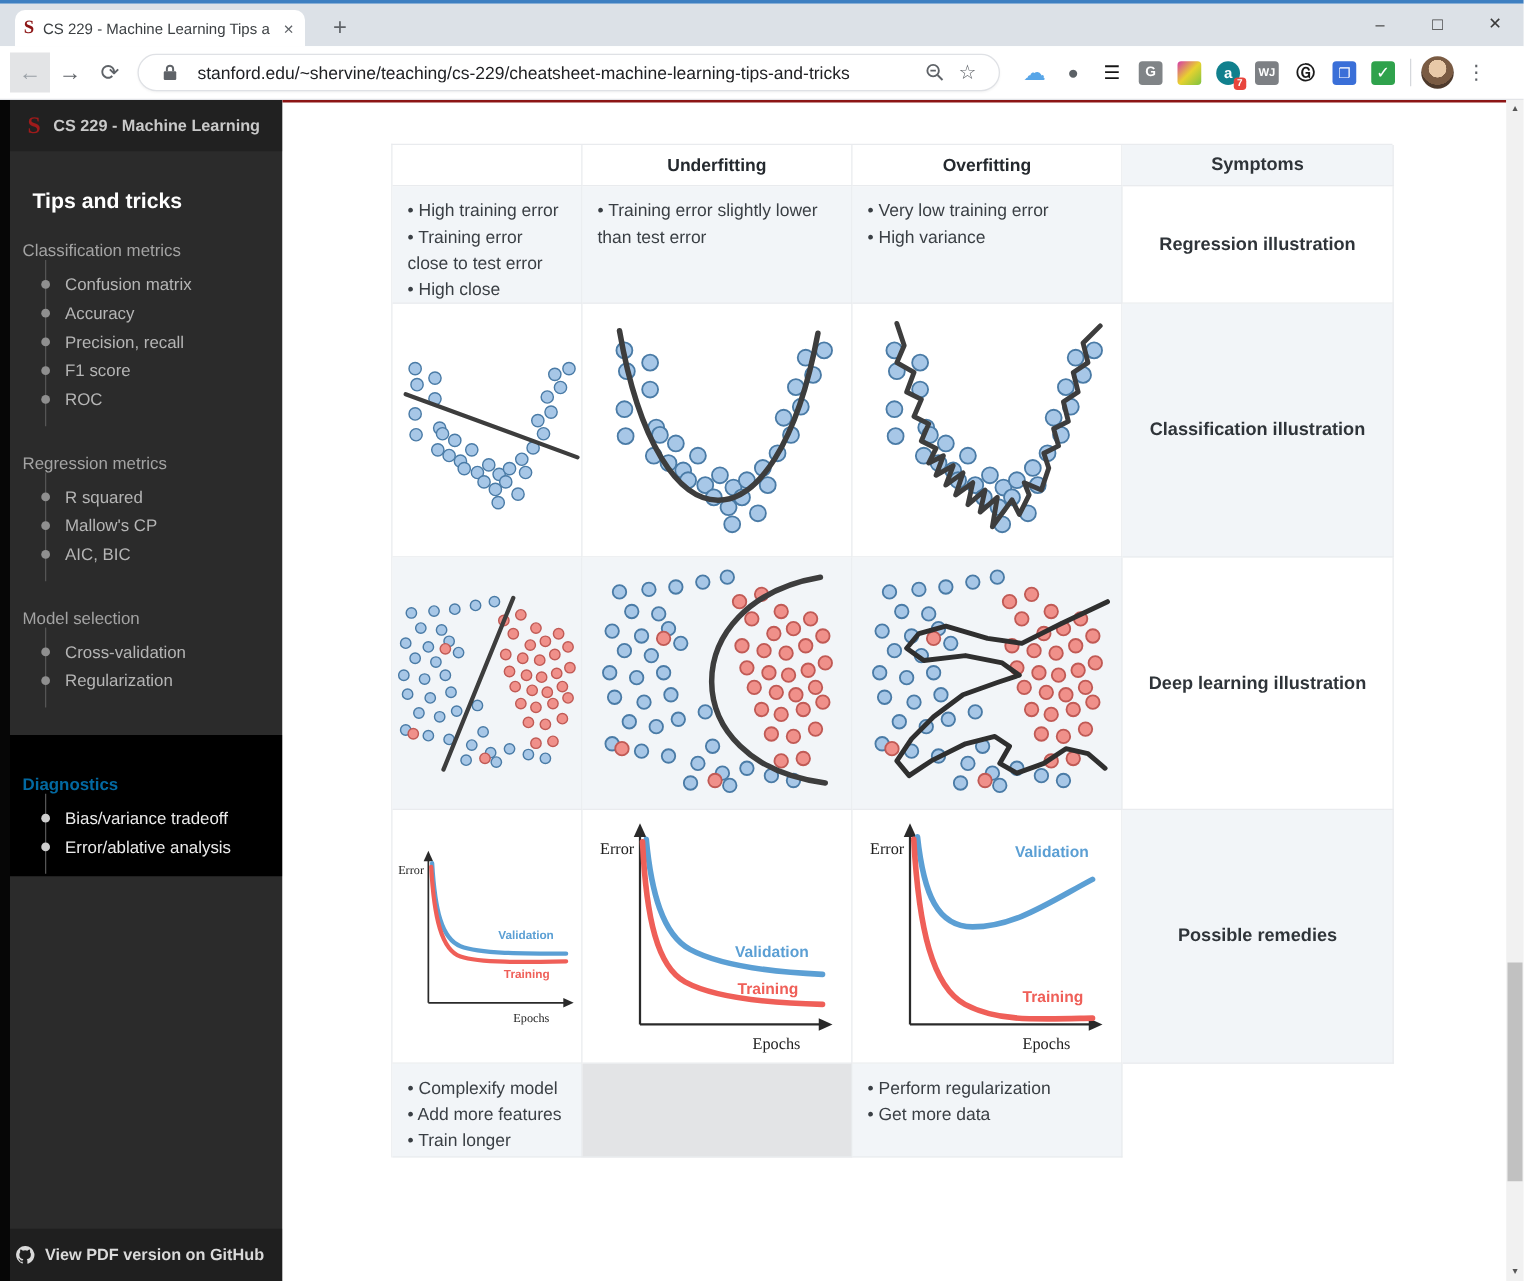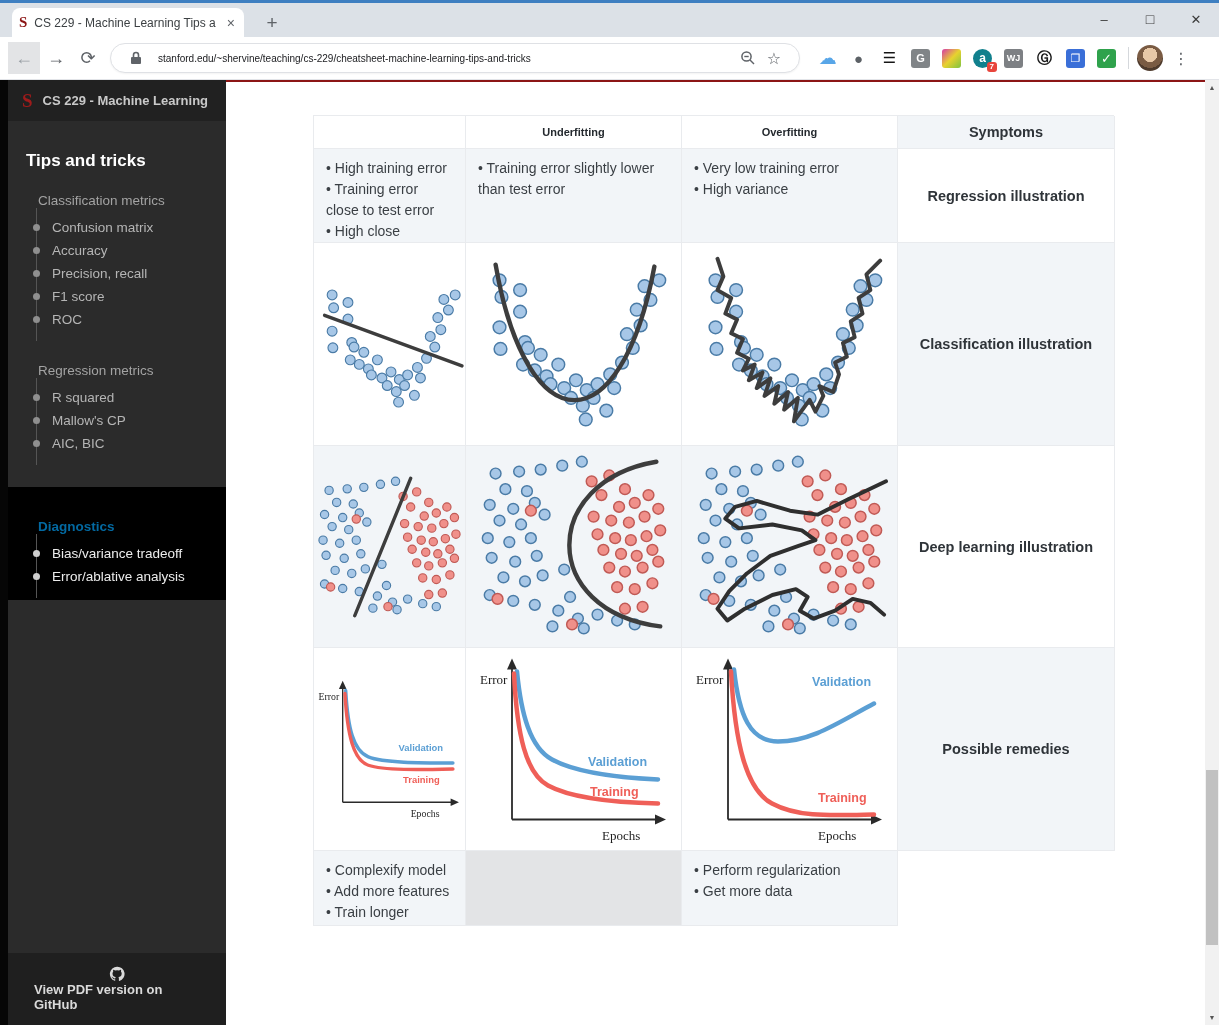--- a/index.html
+++ b/index.html
@@ -23,21 +23,21 @@
   .winbtn.max { font-size:14px; }
 
   .toolbar { position:absolute; top:37px; left:0; right:0; height:43px; background:#fff;
              display:flex; align-items:center; padding:0 8px; border-bottom:1px solid #e2e4e8; }
   .navbtn { width:32px; height:32px; display:flex; align-items:center; justify-content:center;
             font-size:18px; color:#5f6368; }
   .navbtn.disabled { color:#9aa0a6; }
   .omnibox { display:flex; align-items:center; width:690px; height:30px; margin-left:6px;
              background:#fff; border:1px solid #dfe1e5; border-radius:16px; padding:0 12px;
              box-shadow:0 1px 2px rgba(0,0,0,.05); }
-  .url { flex:1; font-size:10px; color:#202124; white-space:nowrap; overflow:hidden; margin-left:9px; }
+  .url { flex:1; font-size:14px; color:#202124; white-space:nowrap; overflow:hidden; margin-left:9px; }
   .obox-ic { display:flex; align-items:center; justify-content:center; width:26px; color:#5f6368; }
   .star { font-size:16px; }
   .extrow { display:flex; align-items:center; margin-left:12px; }
   .ext { position:relative; width:27px; height:24px; display:flex; align-items:center; justify-content:center;
          font-size:13px; margin:0 2px; }
   .glyphbox { display:flex; align-items:center; justify-content:center; border-radius:3px;
               width:19px; height:19px; font-weight:bold; font-size:11px; }
   .ext-cloud { color:#58a6e8; font-size:18px; }
   .ext-circle { color:#5c6166; font-size:15px; }
   .ext-layers { color:#151515; font-size:15px; }
@@ -57,47 +57,47 @@
 
   
   .sidebar { position:absolute; top:80px; left:0; bottom:0; width:226px; background:#2b2b2b;
              border-left:8px solid #060606; overflow:hidden; }
   .sb-header { display:flex; align-items:center; background:#212121; padding:11px 14px; }
   .sb-logo { font-family:"Liberation Serif",serif; font-weight:bold; color:#9e1b1b; font-size:19px;
              margin-right:10px; line-height:1; }
   .sb-title { color:#c9c9c9; font-size:13px; font-weight:bold; }
   .sb-heading { color:#fff; font-size:17px; font-weight:bold; margin:30px 0 8px 18px; }
   .section { margin-top:20px; padding-top:2px; }
-  .section-label { color:#a3a3a3; font-size:13.5px; padding-left:30px; }
+  .section-label { color:#a3a3a3; font-size:13.5px; padding-left:10px; }
   .items { margin-left:28px; border-left:1px solid #555; padding:8px 0 10px; }
   .nav-item { position:relative; padding:4px 4px 4px 15px; color:#b5b5b5; font-size:13.5px; }
   .nav-item::before { content:""; position:absolute; left:-4.5px; top:50%; margin-top:-3.5px;
                       width:7px; height:7px; border-radius:50%; background:#8f8f8f; }
   .section.active { background:#000; margin-top:22px; padding:8px 0 2px; }
   .section.active .section-label { color:#0369a1; font-weight:bold;margin-top:24px; }
   .section.active .nav-item { color:#ececec; }
   .section.active .nav-item::before { background:#cfcfcf; }
   .sb-footer { position:absolute; left:0; right:0; bottom:0; background:#1f1f1f;
-               padding:13px 18px; display:flex; align-items:center;flex-direction:column; }
+               padding:13px 4px; display:flex; align-items:flex-start; }
   .sb-footer span.txt { color:#dadada; font-size:13px; font-weight:bold; margin-left:8px; }
 
   .main { position:absolute; top:80px; left:226px; right:14px; bottom:0; background:#fff;
           border-top:2px solid #8C1515; overflow:hidden; }
   .intro { width:800px; margin:26px 0 0 87px; font-size:14.5px; line-height:21px; color:#2d2d2d; }
   .intro .marker { color:#8C1515; font-weight:bold; }
   .intro .ititle { color:#8C1515; font-weight:bold; }
 
   
   .btable { width:801px; margin:33px 0 0 87px; display:grid;
             grid-template-columns:152px 216px 216px 217px;
             grid-template-rows:33px 94px 203px 202px 203px 75px;
             border-top:1px solid #e9ebee; border-left:1px solid #e9ebee; }
   .cell { border-right:1px solid #e9ebee; border-bottom:1px solid #e9ebee; overflow:hidden; }
   .c-head { display:flex; align-items:center; justify-content:center; font-weight:bold;
-            font-size:11px; color:#24292e; }
+            font-size:14px; color:#24292e; }
   .c-label { display:flex; align-items:center; justify-content:center; text-align:right;
              font-weight:bold; font-size:14.5px; color:#2f3439; padding:0 14px; }
   .c-body { padding:9px 12px; font-size:14px; line-height:21px; color:#3a3f44; }
   .c-illus { display:flex; align-items:center; justify-content:center; }
   .stripe { background:#f2f5f8; }
   .disabled { background:#e3e4e6; }
   svg text.axis { font-family:"Liberation Serif","DejaVu Serif",serif; font-size:13px; fill:#1e1e1e; }
   svg text.cv { font-weight:bold; font-size:12.5px; font-family:"Liberation Sans",sans-serif; }
 
   
@@ -194,20 +194,27 @@
           <div class="nav-item">F1 score</div>
           <div class="nav-item">ROC</div>
         </div>
     </div>
     <div class="section">
       <div class="section-label">Regression metrics</div>
       <div class="items">
           <div class="nav-item">R squared</div>
           <div class="nav-item">Mallow's CP</div>
           <div class="nav-item">AIC, BIC</div>
+        </div>
+    </div>
+    <div class="section">
+      <div class="section-label">Model selection</div>
+      <div class="items">
+          <div class="nav-item">Cross-validation</div>
+          <div class="nav-item">Regularization</div>
         </div>
     </div>
     <div class="section active">
       <div class="section-label">Diagnostics</div>
       <div class="items">
           <div class="nav-item">Bias/variance tradeoff</div>
           <div class="nav-item">Error/ablative analysis</div>
         </div>
     </div>
 

